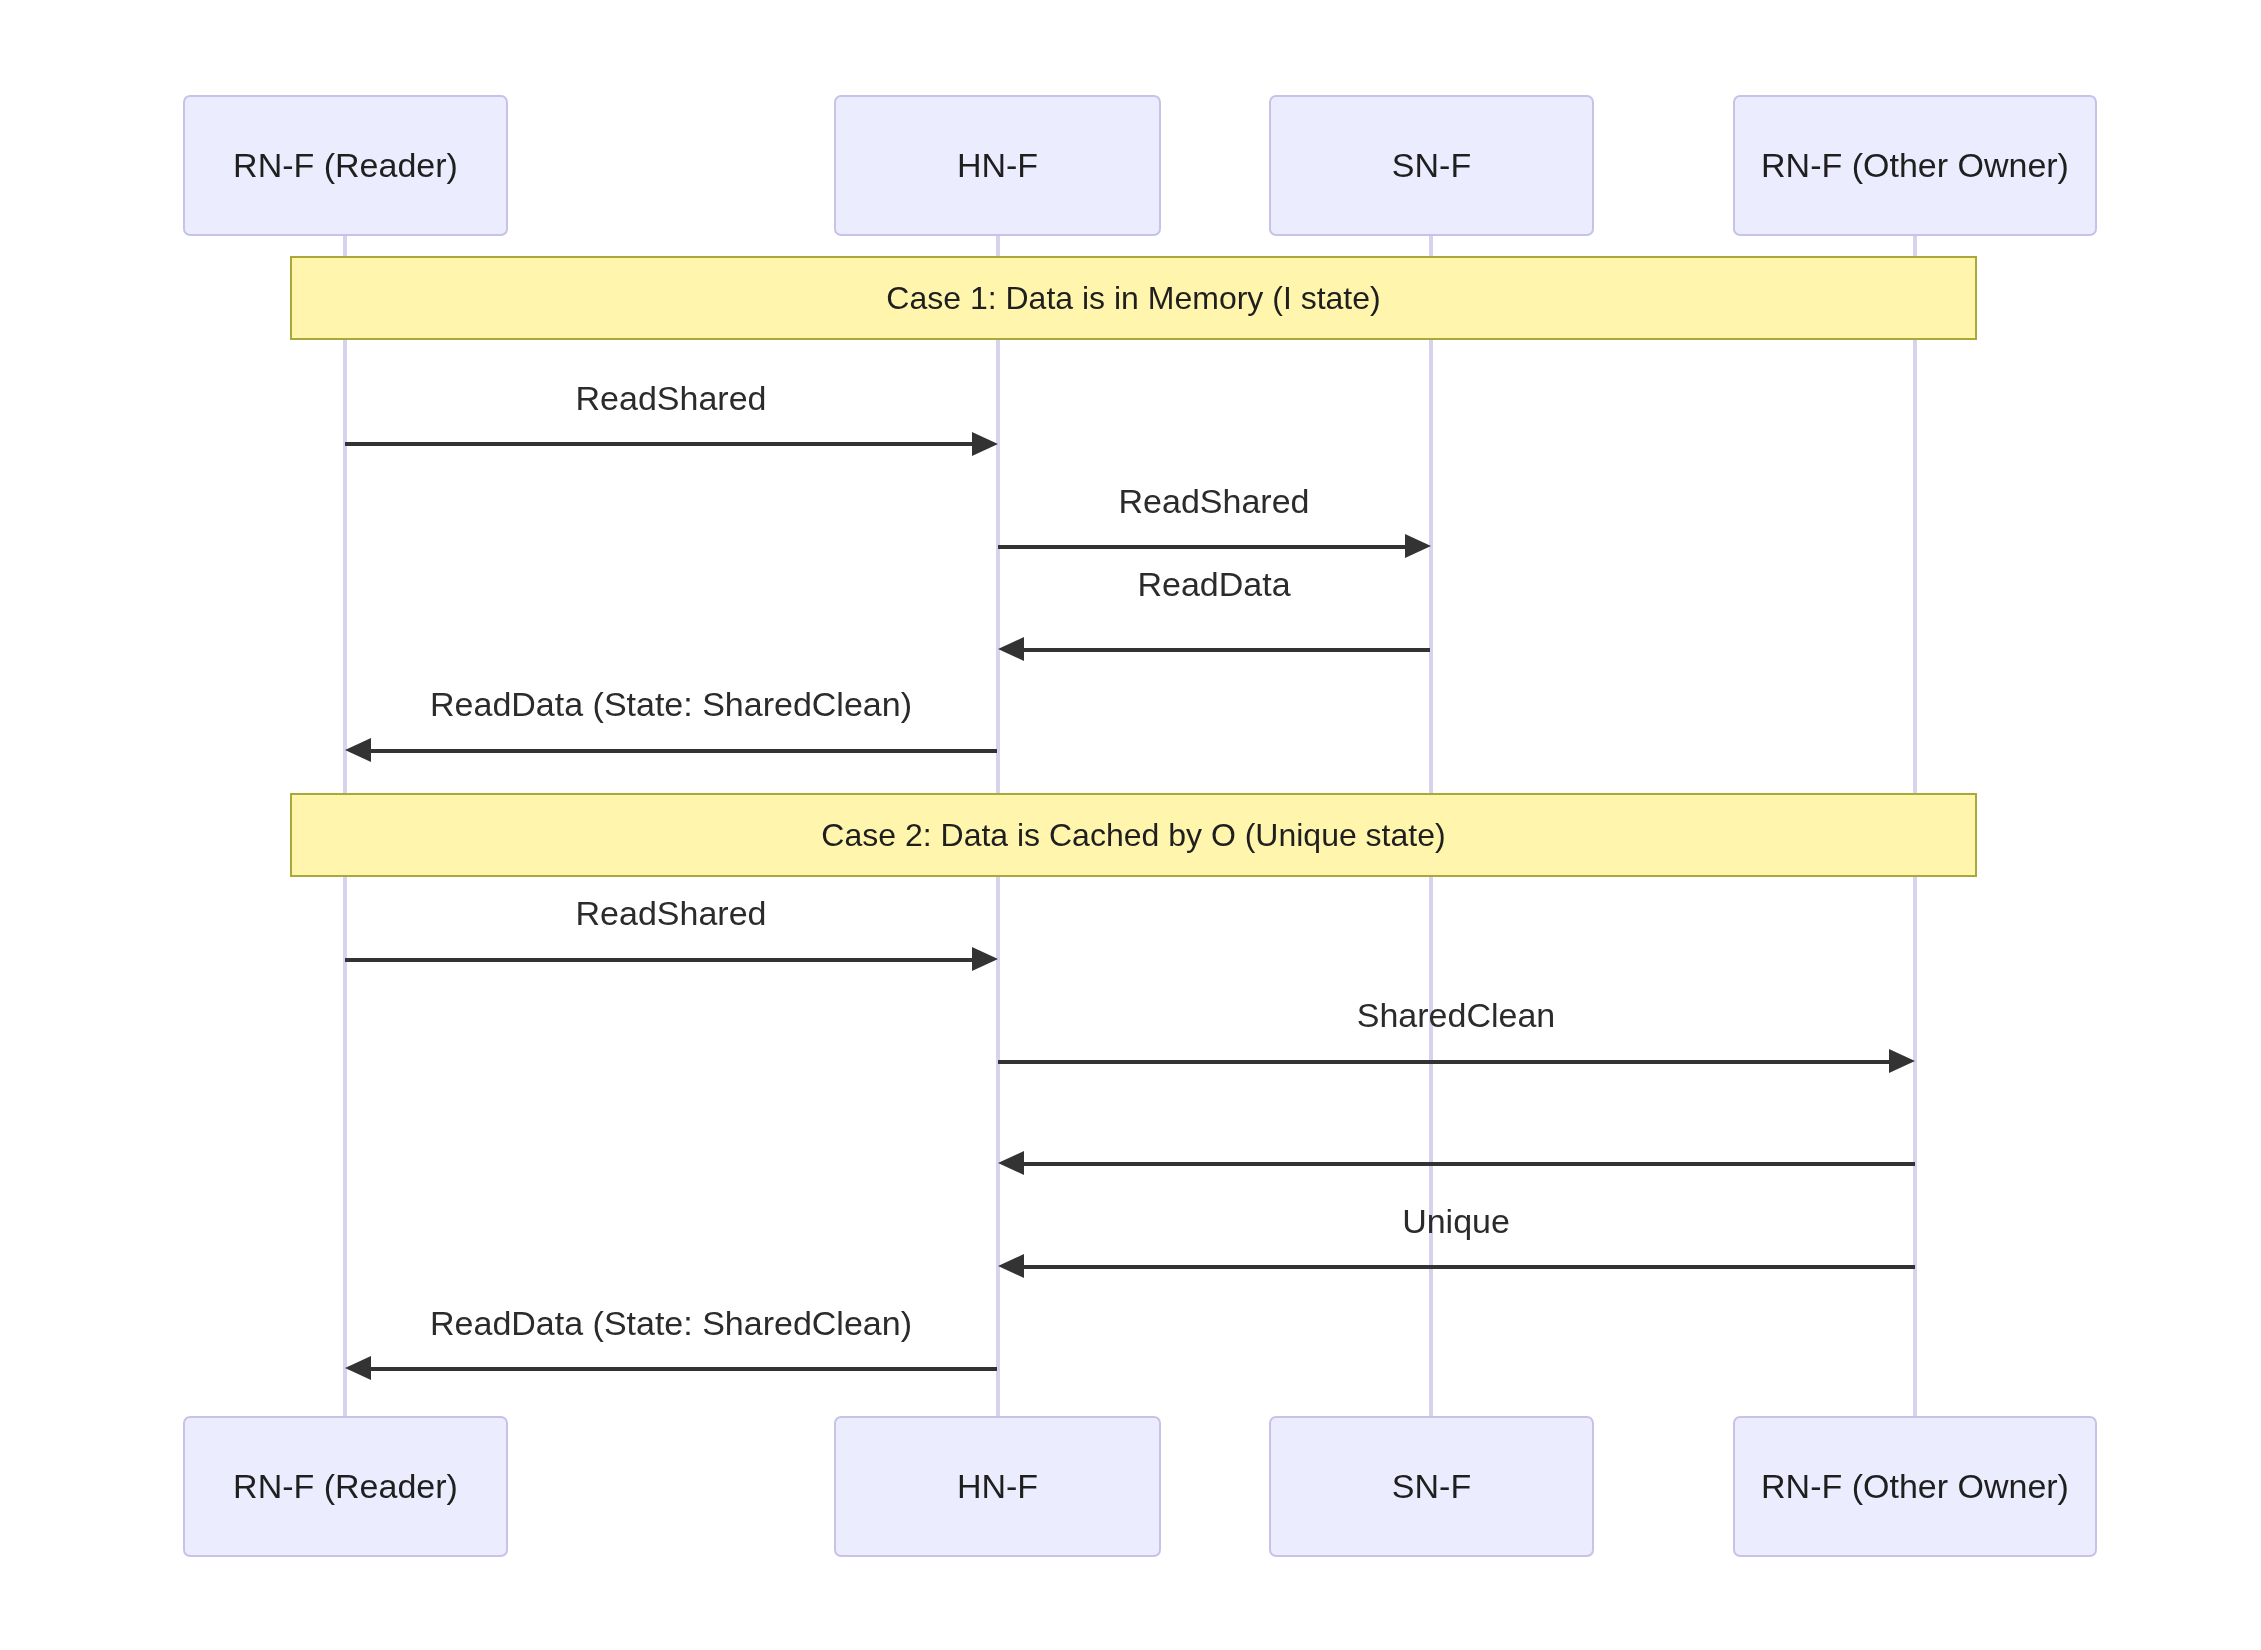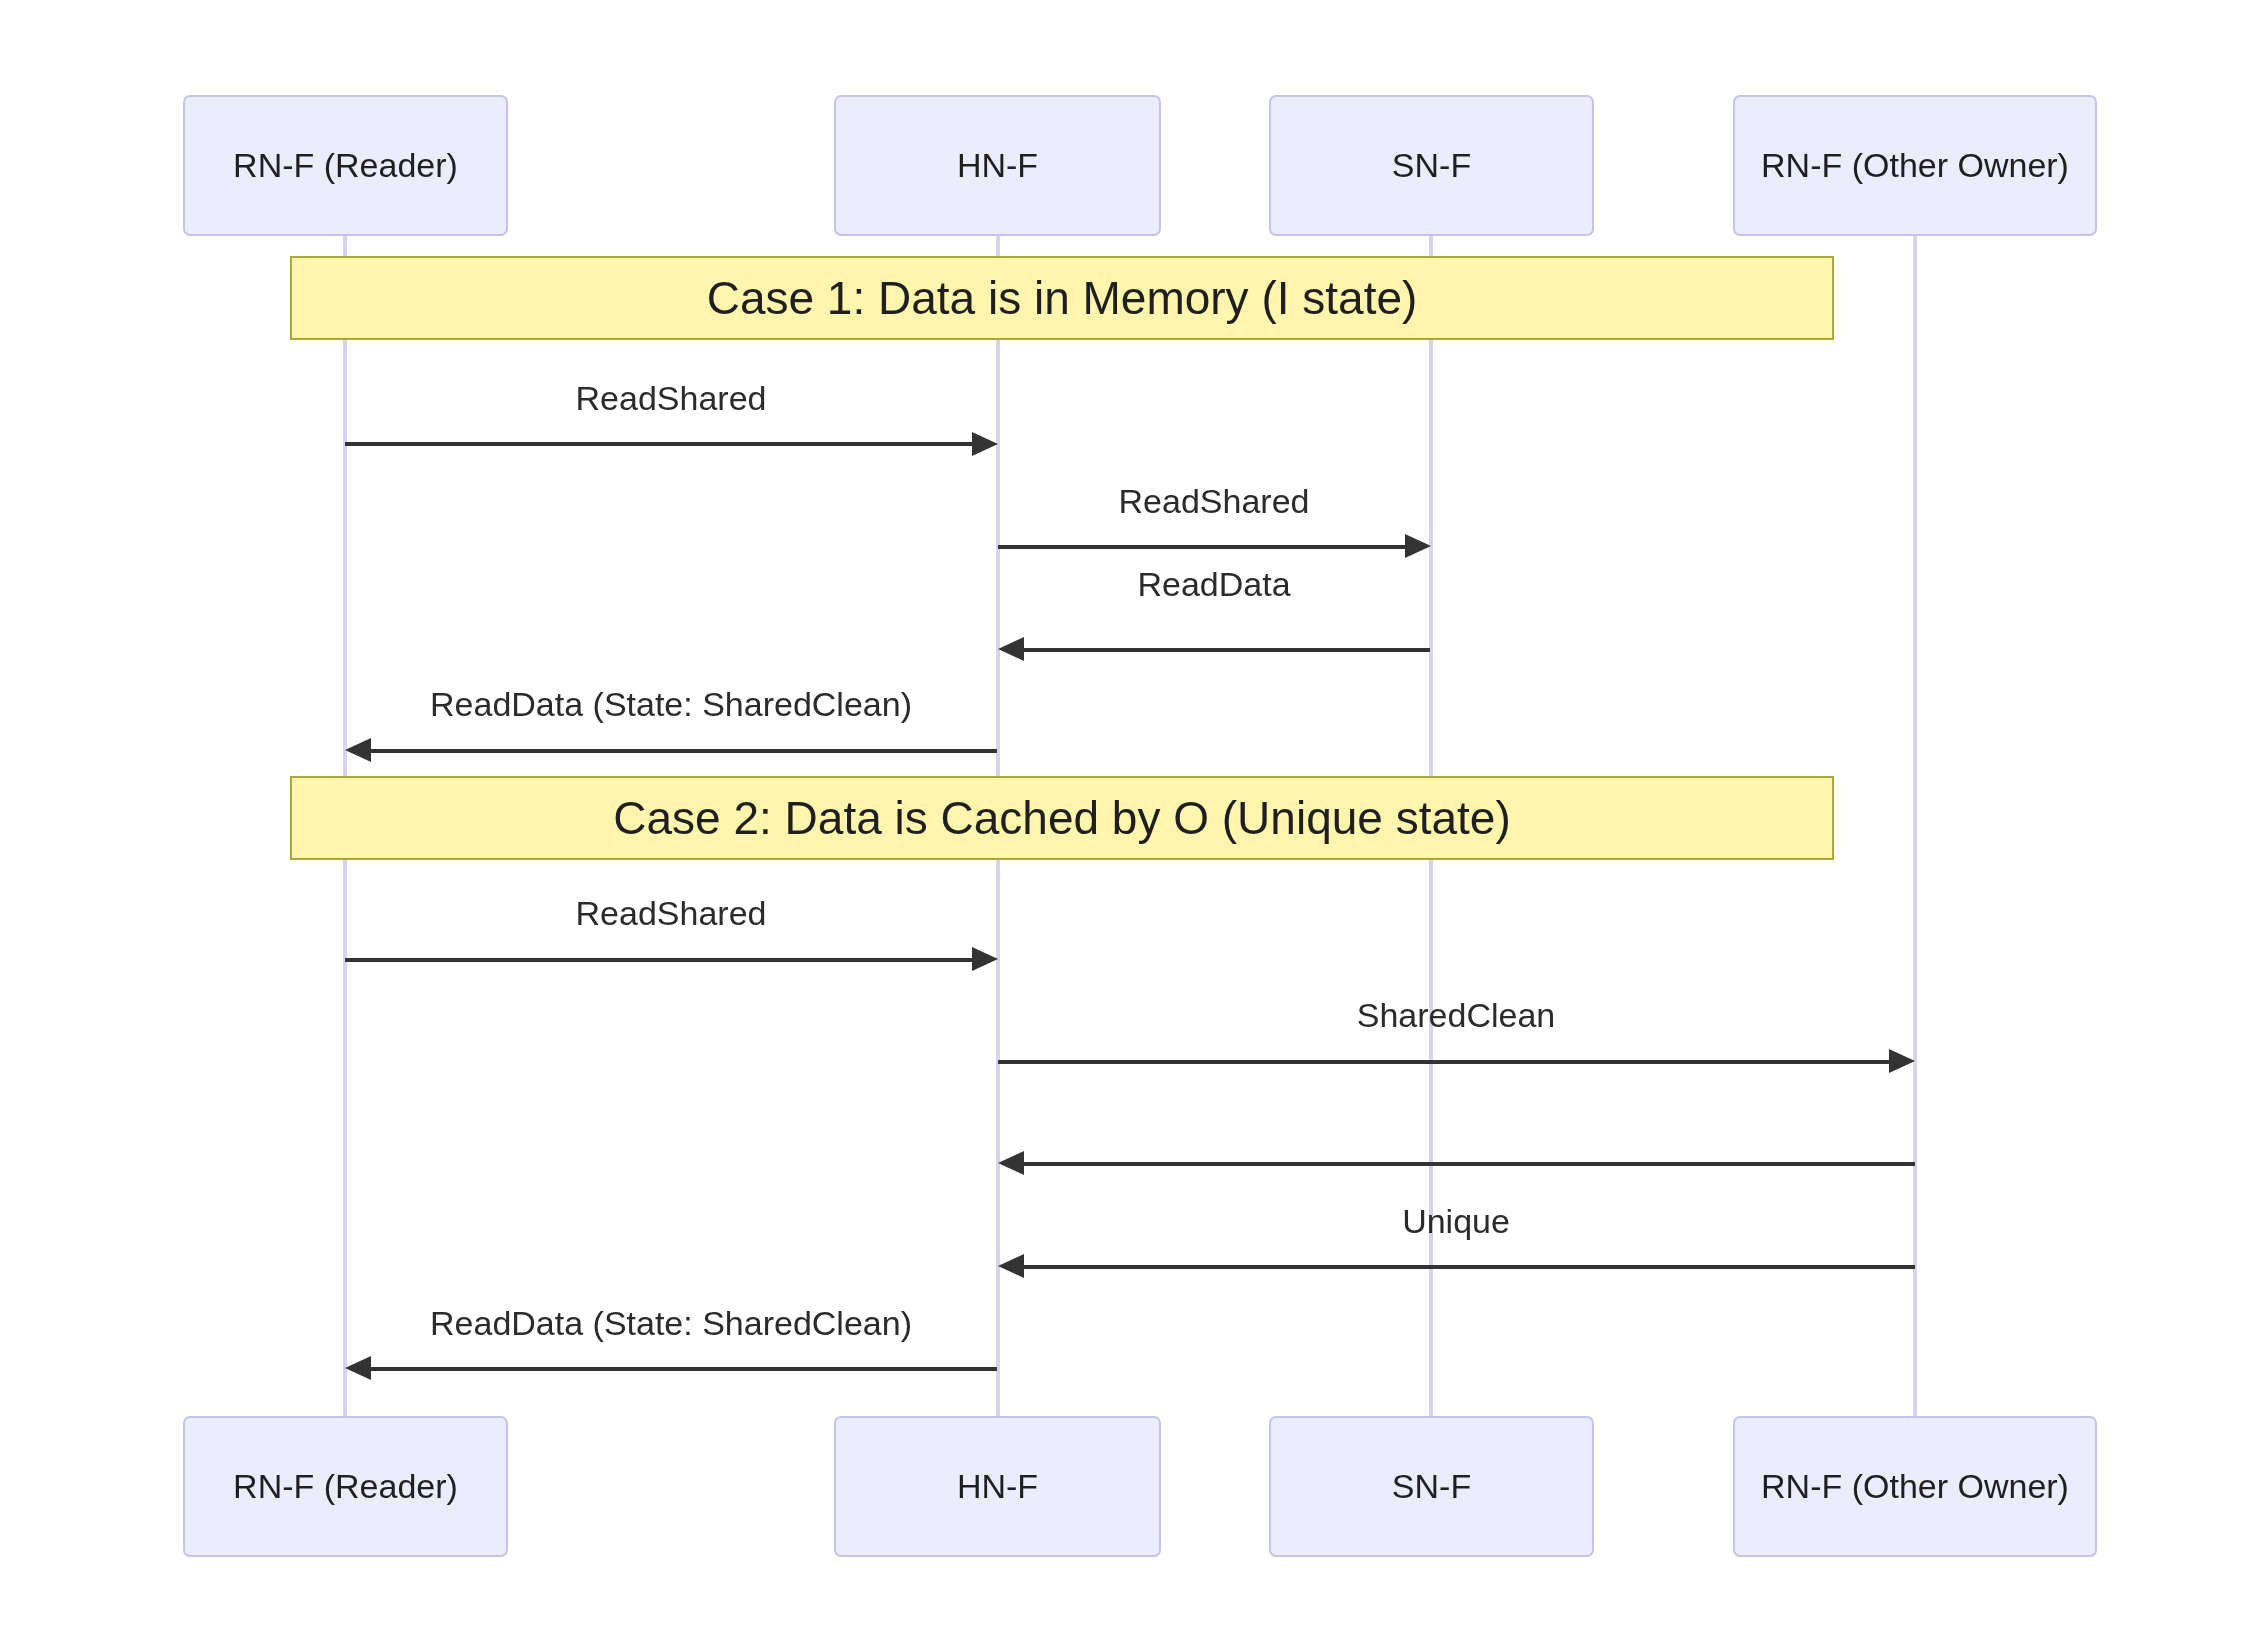--- a/index.html
+++ b/index.html
@@ -38,28 +38,28 @@
     display:flex;
     align-items:center;
     justify-content:center;
     font-size:34px;
     z-index:4;
     box-sizing:border-box;
   }
   .note{
     position:absolute;
     left:290px;
-    width:1544px;
+    width:1687px;
     height:84px;
     background:var(--note-fill);
     border:2.1px solid var(--note-border);
     display:flex;
     align-items:center;
     justify-content:center;
-    font-size:46px;
+    font-size:32px;
     z-index:3;
     box-sizing:border-box;
   }
   .msg-label{
     position:absolute;
     transform:translateX(-50%);
     font-size:34px;
     line-height:40px;
     white-space:nowrap;
     color:#2b2b2b;
@@ -94,21 +94,21 @@
 <div class="stage">
 
   <div class="lifeline" style="left:343px;"></div>
   <div class="lifeline" style="left:996px;"></div>
   <div class="lifeline" style="left:1429px;"></div>
   <div class="lifeline" style="left:1913px;"></div>
 
   <div class="note" style="top:256px;">
     <span>Case 1: Data is in Memory (I state)</span>
   </div>
-  <div class="note" style="top:776px;">
+  <div class="note" style="top:793px;">
     <span>Case 2: Data is Cached by O (Unique state)</span>
   </div>
 
   <div class="msg-label" style="left:671px;top:378px;">ReadShared</div>
   <div class="msg-line" style="left:345px;top:442px;width:627px;"></div>
   <div class="head-right" style="left:972px;top:432px;"></div>
 
   <div class="msg-label" style="left:1214px;top:481px;">ReadShared</div>
   <div class="msg-line" style="left:998px;top:545px;width:407px;"></div>
   <div class="head-right" style="left:1405px;top:534px;"></div>

